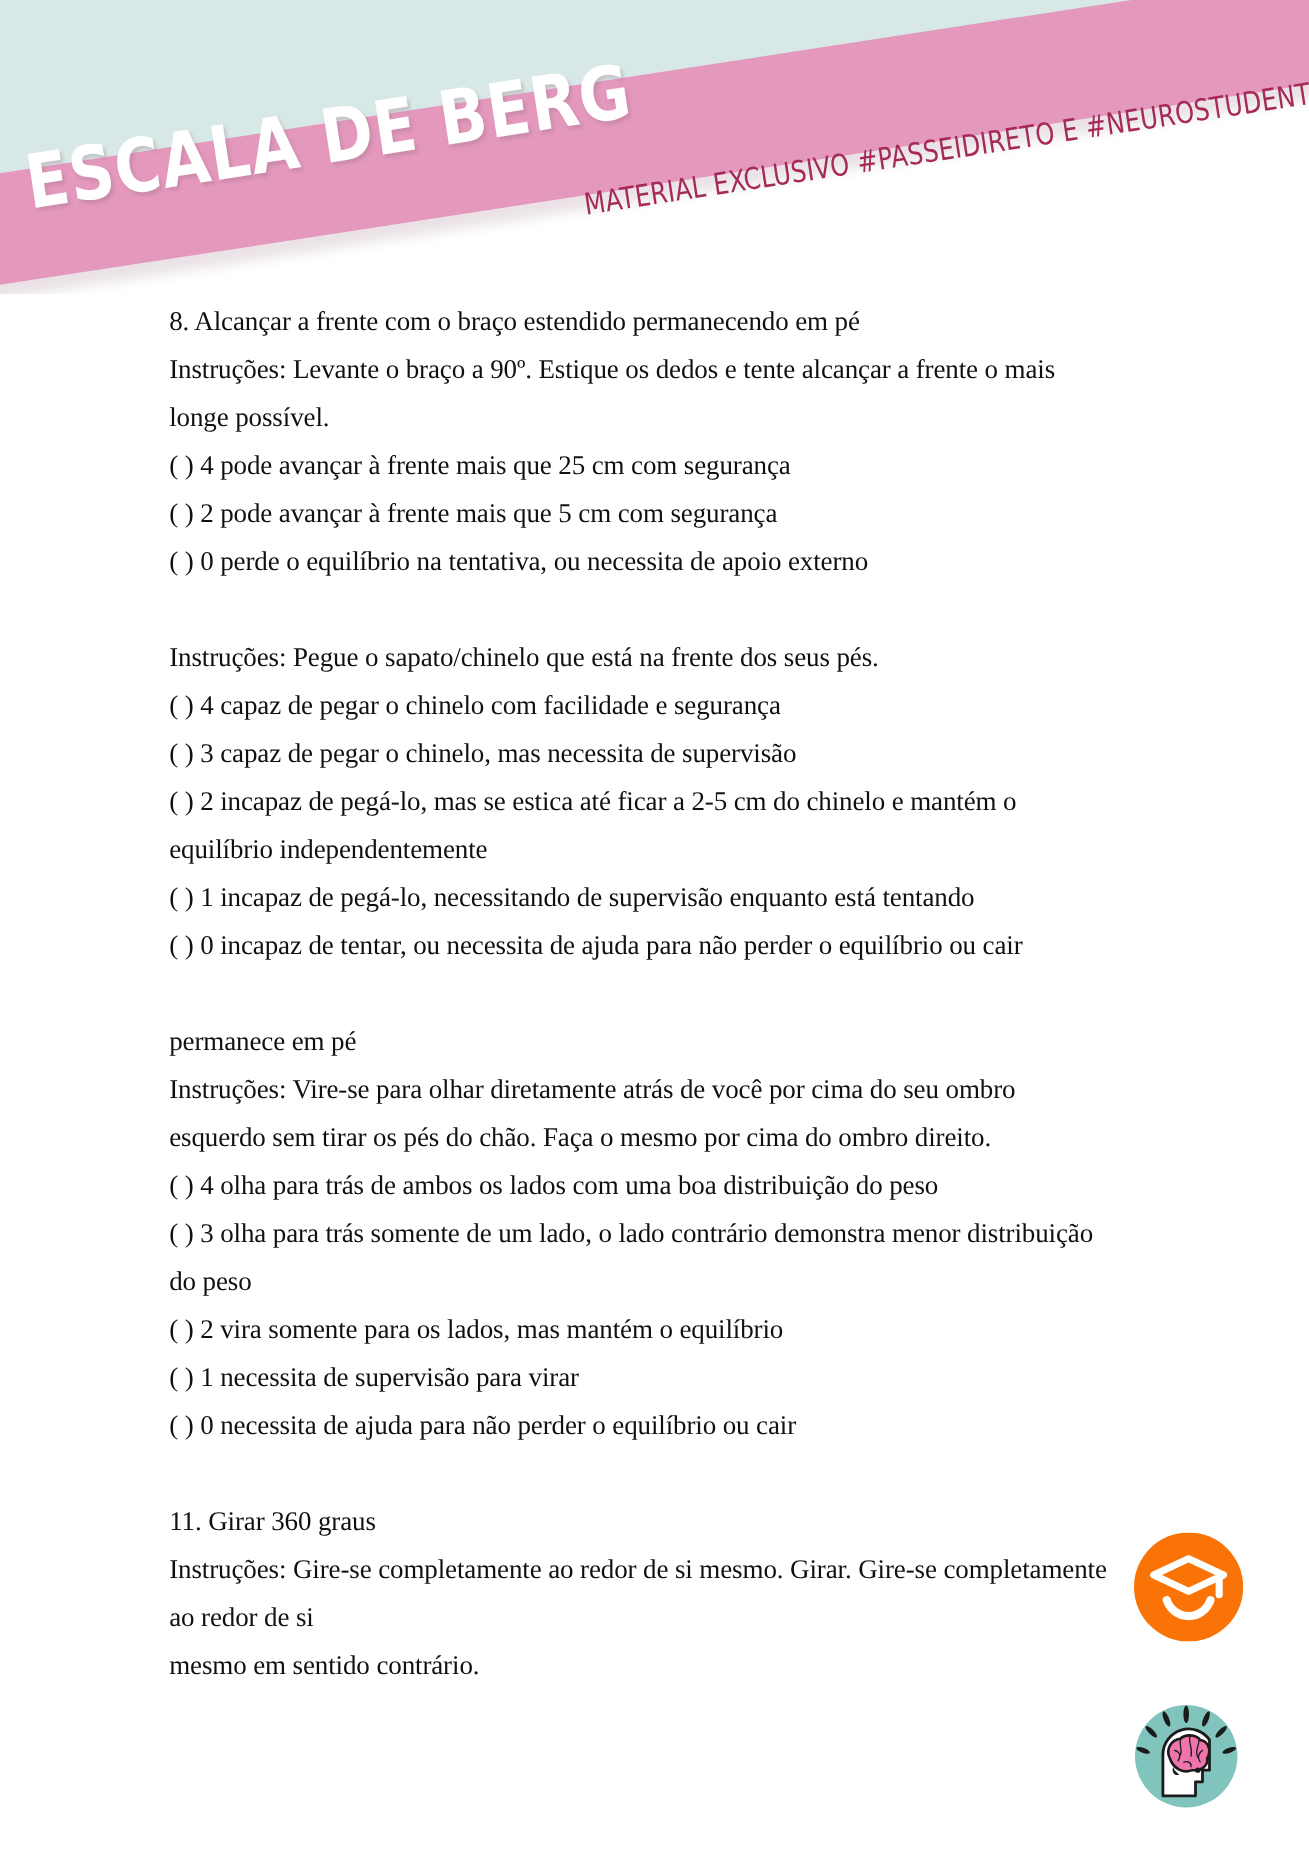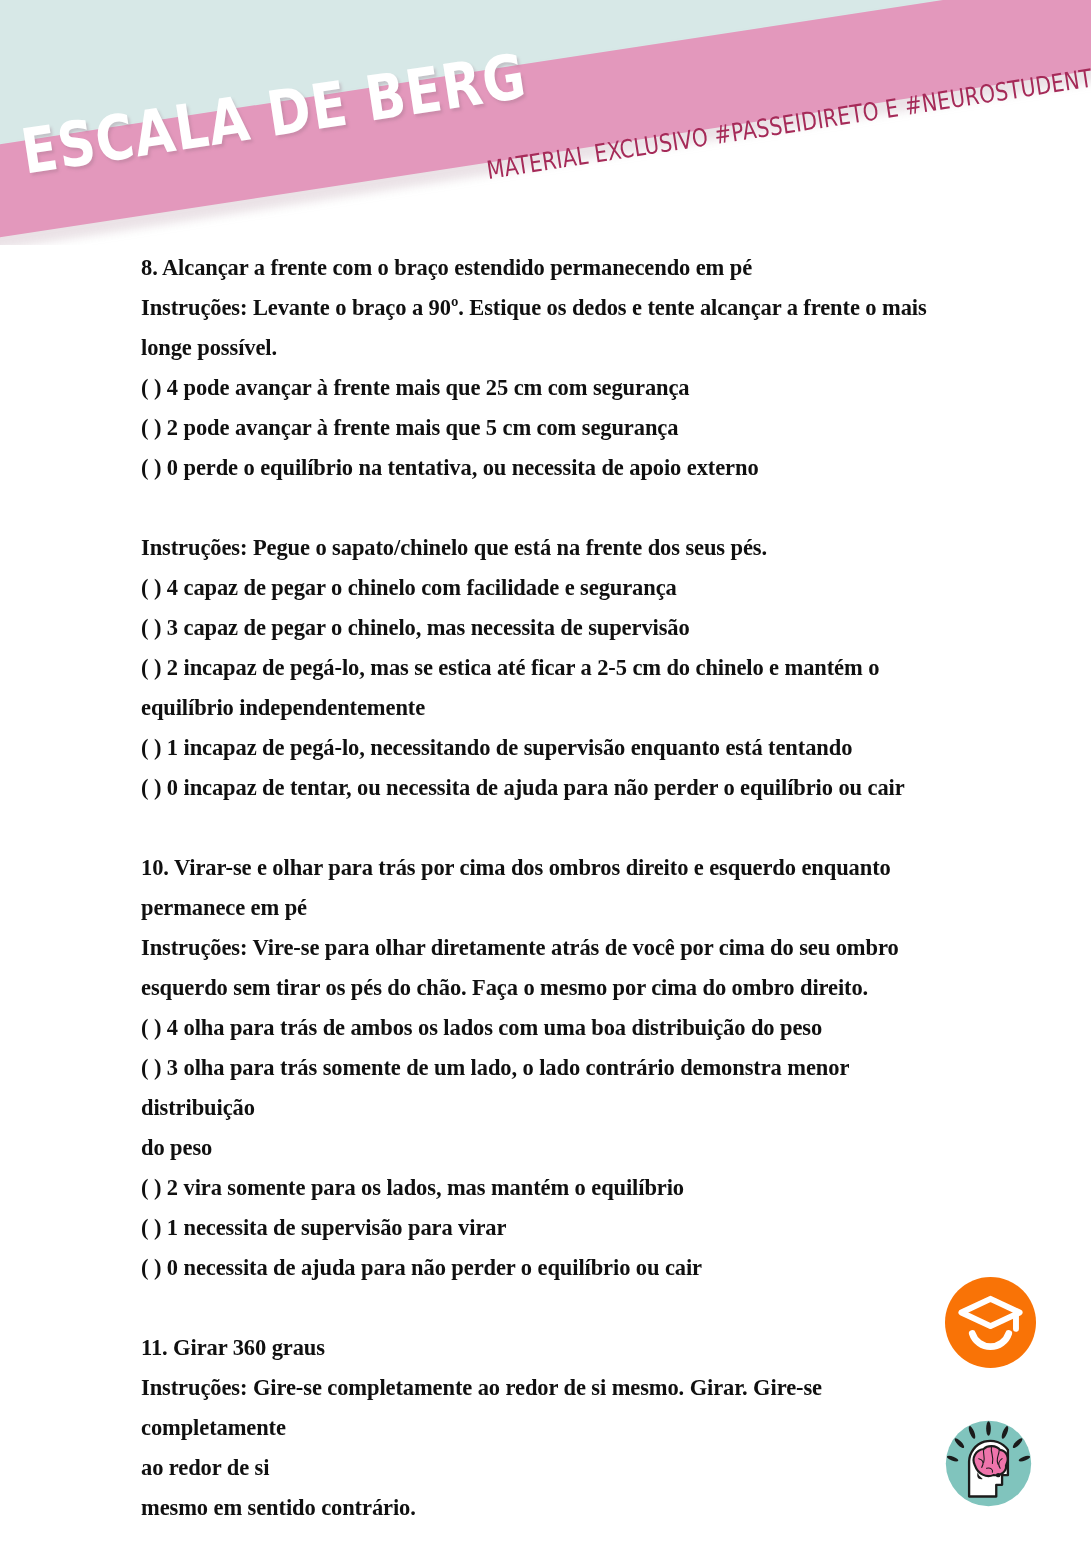--- a/index.html
+++ b/index.html
@@ -116,24 +116,23 @@
     left: 141px;
     top: 248px;
     width: 800px;
   }
   .line {
     font-size: 22.5px;
     line-height: 40px;
     color: #101010;
     white-space: pre-wrap;
     letter-spacing: -0.1px;
-    font-weight: bold;
   }
   .line.heading {
-    font-weight: 700;
+    font-weight: 400;
   }
   .spacer {
     height: 40px;
   }
 
   
   .logo {
     position: absolute;
   }
   .logo-passeidireto {
@@ -172,21 +171,20 @@
       <div class="line">( ) 0 perde o equilíbrio na tentativa, ou necessita de apoio externo</div>
       <div class="spacer"></div>
       <div class="line">Instruções: Pegue o sapato/chinelo que está na frente dos seus pés.</div>
       <div class="line">( ) 4 capaz de pegar o chinelo com facilidade e segurança</div>
       <div class="line">( ) 3 capaz de pegar o chinelo, mas necessita de supervisão</div>
       <div class="line">( ) 2 incapaz de pegá-lo, mas se estica até ficar a 2-5 cm do chinelo e mantém o</div>
       <div class="line">equilíbrio independentemente</div>
       <div class="line">( ) 1 incapaz de pegá-lo, necessitando de supervisão enquanto está tentando</div>
       <div class="line">( ) 0 incapaz de tentar, ou necessita de ajuda para não perder o equilíbrio ou cair</div>
       <div class="spacer"></div>
-      <div class="line heading">10. Virar-se e olhar para trás por cima dos ombros direito e esquerdo enquanto</div>
       <div class="line heading">permanece em pé</div>
       <div class="line">Instruções: Vire-se para olhar diretamente atrás de você por cima do seu ombro</div>
       <div class="line">esquerdo sem tirar os pés do chão. Faça o mesmo por cima do ombro direito.</div>
       <div class="line">( ) 4 olha para trás de ambos os lados com uma boa distribuição do peso</div>
       <div class="line">( ) 3 olha para trás somente de um lado, o lado contrário demonstra menor distribuição</div>
       <div class="line">do peso</div>
       <div class="line">( ) 2 vira somente para os lados, mas mantém o equilíbrio</div>
       <div class="line">( ) 1 necessita de supervisão para virar</div>
       <div class="line">( ) 0 necessita de ajuda para não perder o equilíbrio ou cair</div>
       <div class="spacer"></div>

